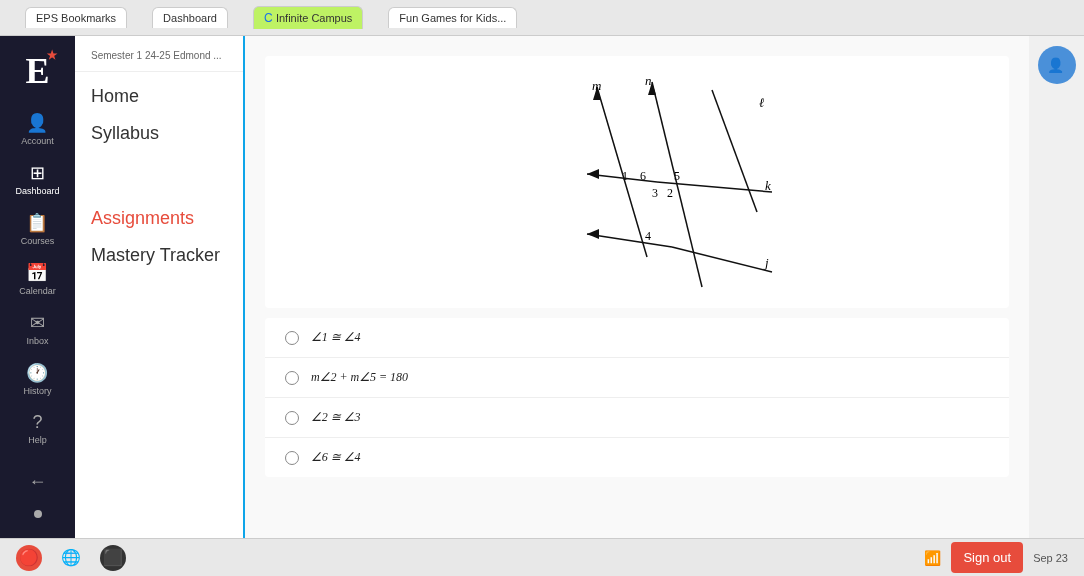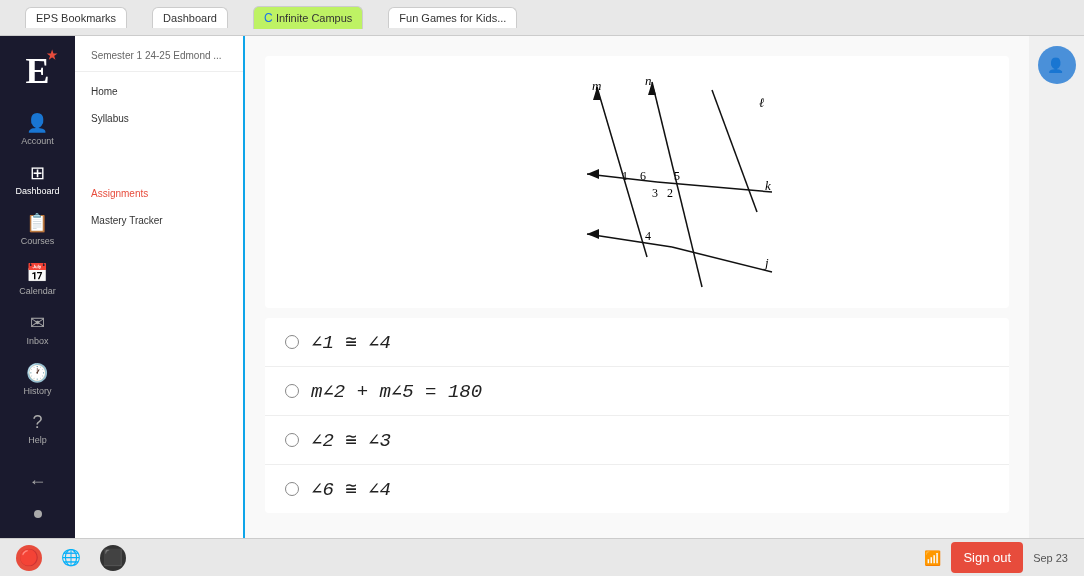--- a/index.html
+++ b/index.html
@@ -126,21 +126,21 @@
     }
     .semester-label {
       font-size: 10px;
       color: #666;
       padding: 4px 16px 10px;
       border-bottom: 1px solid #eee;
       margin-bottom: 6px;
     }
     .nav-item {
       padding: 8px 16px;
-      font-size: 10px;
+      font-size: 18px;
       color: #333;
       cursor: pointer;
     }
     .nav-item.active { color: #e74c3c; font-weight: 500; margin-top: 48px; }
 
     
     .main-content {
       flex: 1;
       background: #f9f9f9;
       overflow-y: auto;
@@ -181,24 +181,24 @@
       width: 14px;
       height: 14px;
       border-radius: 50%;
       border: 1.5px solid #888;
       flex-shrink: 0;
       display: flex;
       align-items: center;
       justify-content: center;
     }
     .answer-text {
-      font-size: 19px;
+      font-size: 12px;
       color: #222;
       font-style: italic;
-      font-family: Liberation Mono, monospace;
+      font-family: Liberation Serif, serif;
     }
 
     
     .right-panel {
       width: 55px;
       background: #f0f0f0;
       display: flex;
       flex-direction: column;
       align-items: center;
       padding-top: 10px;

